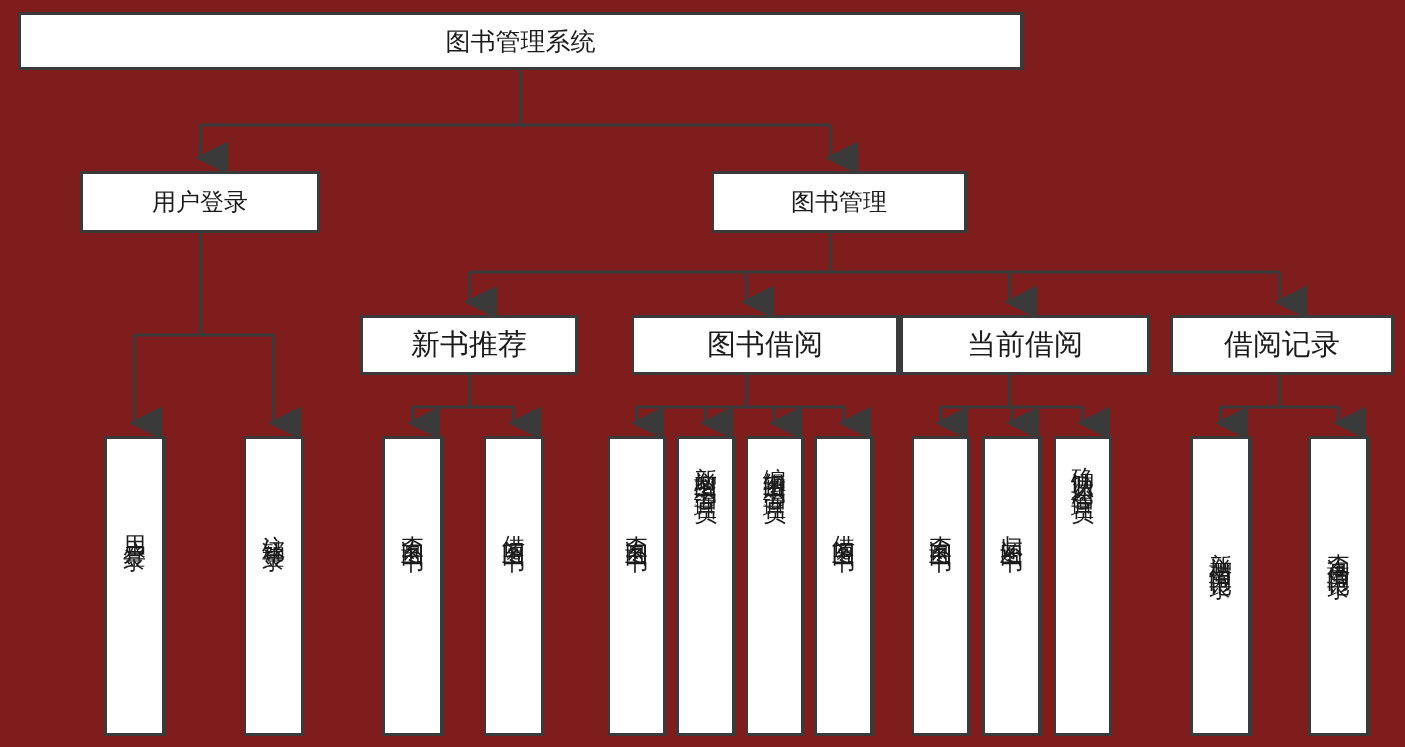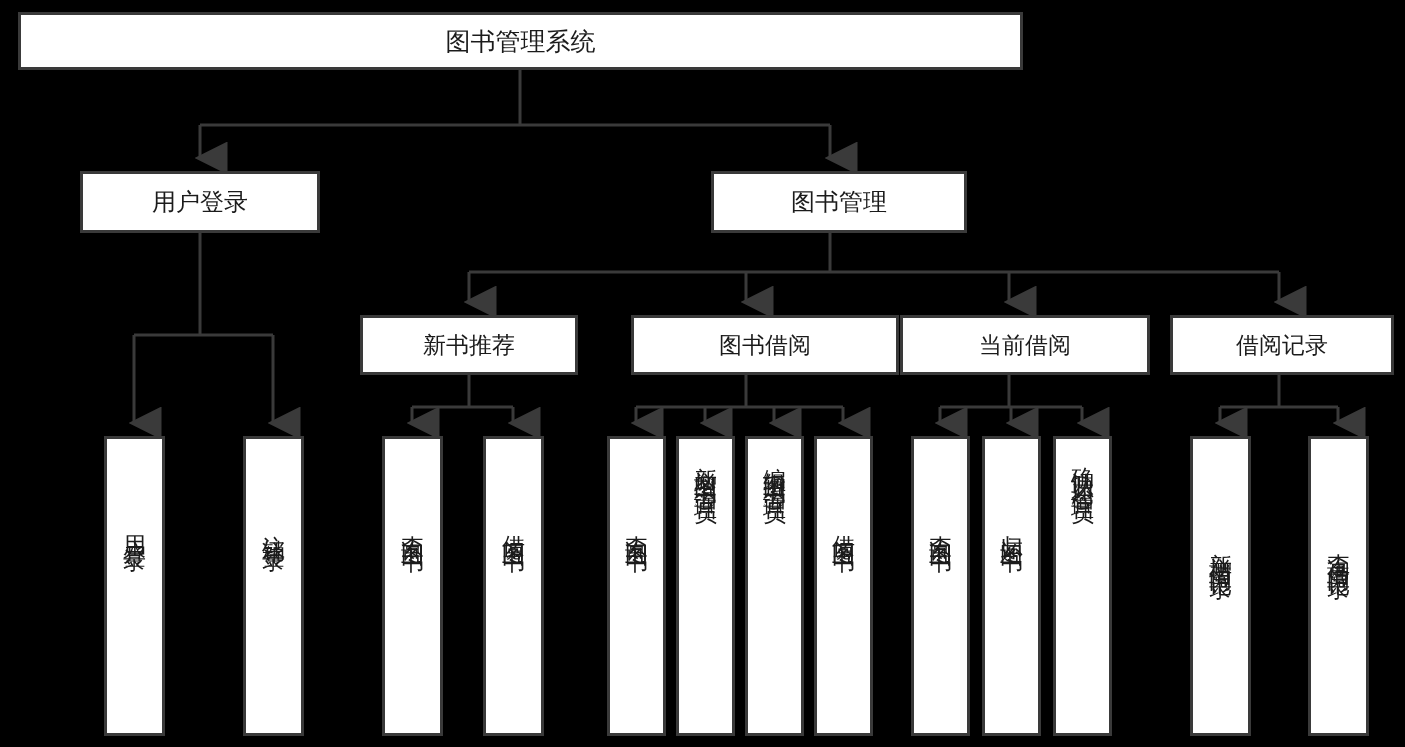--- a/index.html
+++ b/index.html
@@ -4,21 +4,21 @@
 <style>
   html, body {
     margin: 0;
     padding: 0;
     background: #ffffff;
   }
   #canvas {
     position: relative;
     width: 1405px;
     height: 747px;
-    background: #000000;
+    background: #7f1d1d;
     font-family: "DejaVu Sans", "Liberation Sans", sans-serif;
     overflow: hidden;
   }
   #connectors {
     position: absolute;
     left: 0;
     top: 0;
     width: 1405px;
     height: 747px;
     pointer-events: none;
@@ -33,21 +33,21 @@
     justify-content: center;
     color: #1b1b1b;
   }
   .node.level-root {
     font-size: 25px;
   }
   .node.level-2 {
     font-size: 24px;
   }
   .node.level-3 {
-    font-size: 23px;
+    font-size: 29px;
   }
   .node.leaf {
     align-items: flex-start;
     justify-content: center;
     padding-top: 14px;
     font-size: 23px;
   }
   .vtext {
     writing-mode: vertical-rl;
     text-orientation: upright;

